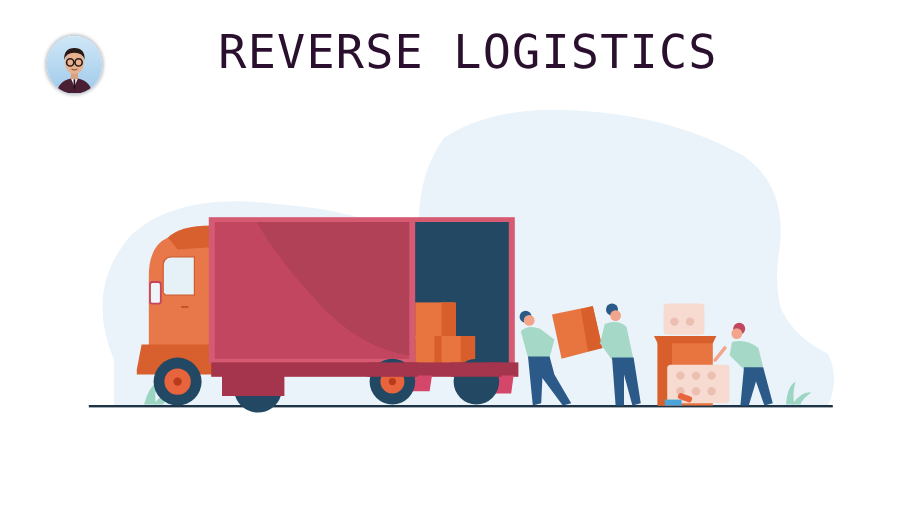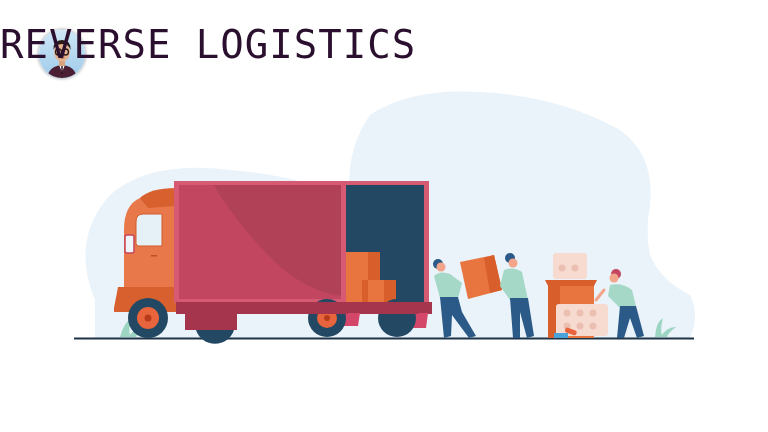--- a/index.html
+++ b/index.html
@@ -1,18 +1,18 @@
 <!DOCTYPE html>
 <html><head>
 <meta charset="utf-8">
 <style>
   html, body { margin:0; padding:0; }
   body { width:768px; height:432px; background:#ffffff; position:relative; overflow:hidden; font-family:"DejaVu Sans Mono", monospace; }
   .avatar { position:absolute; left:38px; top:29px; width:46px; height:48px; border-radius:50%; overflow:hidden; box-shadow:0 0 3px rgba(0,0,0,0.35); border:1px solid #c8d3dd; }
-  .title { position:absolute; left:0; width:748px; top:22px; text-align:left; font-family:"DejaVu Sans Mono", monospace; font-size:39px; letter-spacing:1px; color:#2a0f2e; padding-left:0px; }
+  .title { position:absolute; left:16px; width:748px; top:22px; text-align:center; font-family:"DejaVu Sans Mono", monospace; font-size:39px; letter-spacing:1px; color:#2a0f2e; padding-left:0px; }
   .title span { position:relative; left:0px; }
   .scene { position:absolute; left:0; top:0; width:768px; height:432px; }
 </style>
 </head>
 <body>
 
 <div class="avatar">
   <svg width="46" height="48" viewBox="0 0 46 48">
     <defs>
       <linearGradient id="avbg" x1="0" y1="0" x2="0" y2="1">

